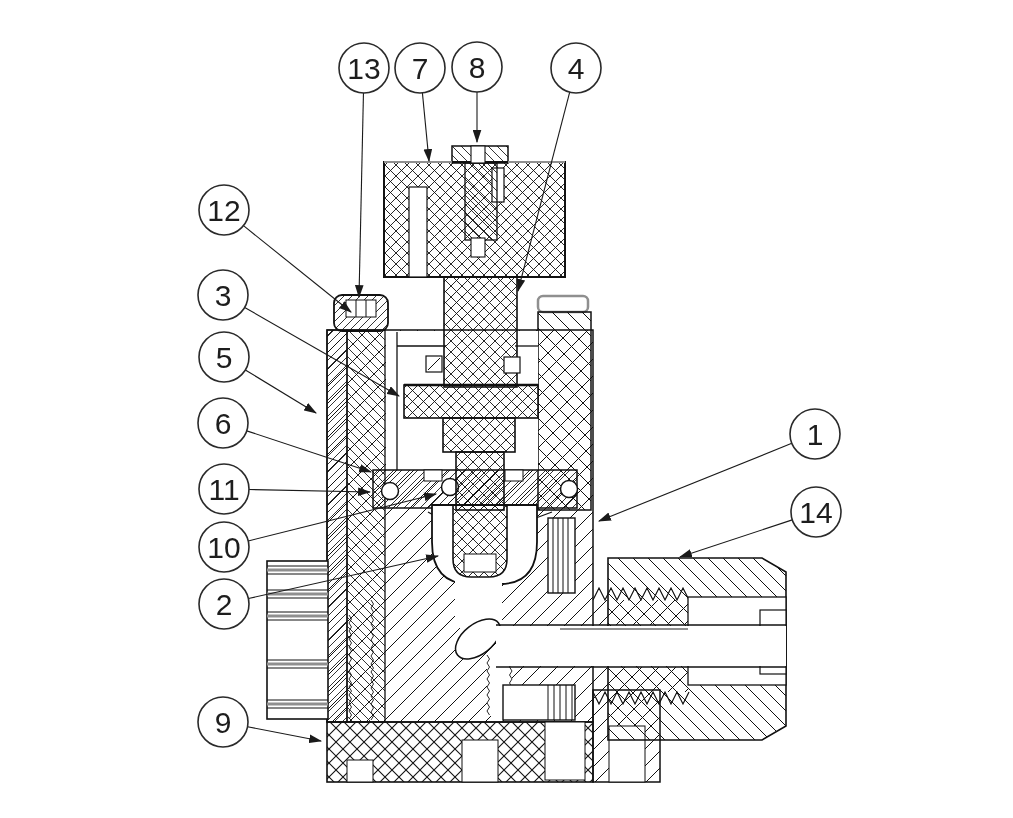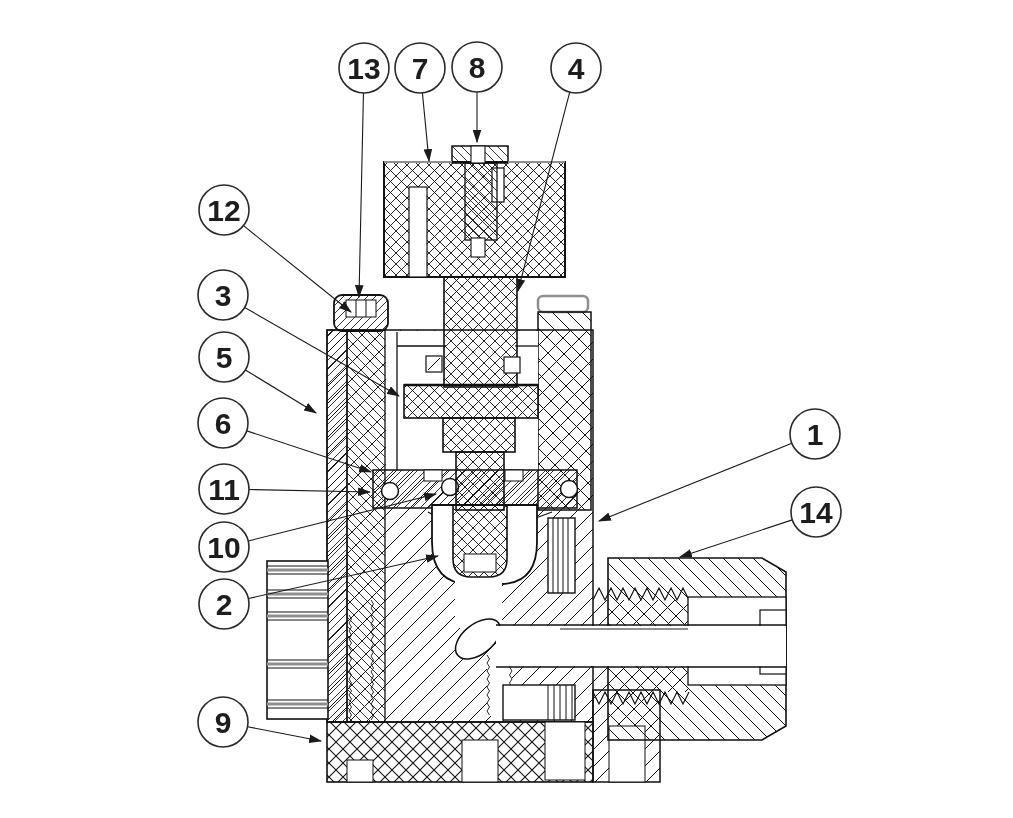--- a/index.html
+++ b/index.html
@@ -1,17 +1,17 @@
 <!DOCTYPE html>
 <html><head>
 <meta charset="utf-8">
 <style>
   html,body{margin:0;padding:0;background:#ffffff;}
   .stage{position:relative;width:1013px;height:818px;background:#fff;overflow:hidden;
-         font-family:"Liberation Sans", sans-serif;font-weight:bold;}
+         font-family:"Liberation Sans", sans-serif;}
   svg{display:block;}
   text.balloon-num{font-family:"Liberation Sans","DejaVu Sans",sans-serif;
                    font-size:30px;fill:#1d1d1d;}
 </style>
 </head>
 <body>
 
 <div class="stage">
 <svg width="1013" height="818" viewBox="0 0 1013 818" xmlns="http://www.w3.org/2000/svg">
   <defs>

